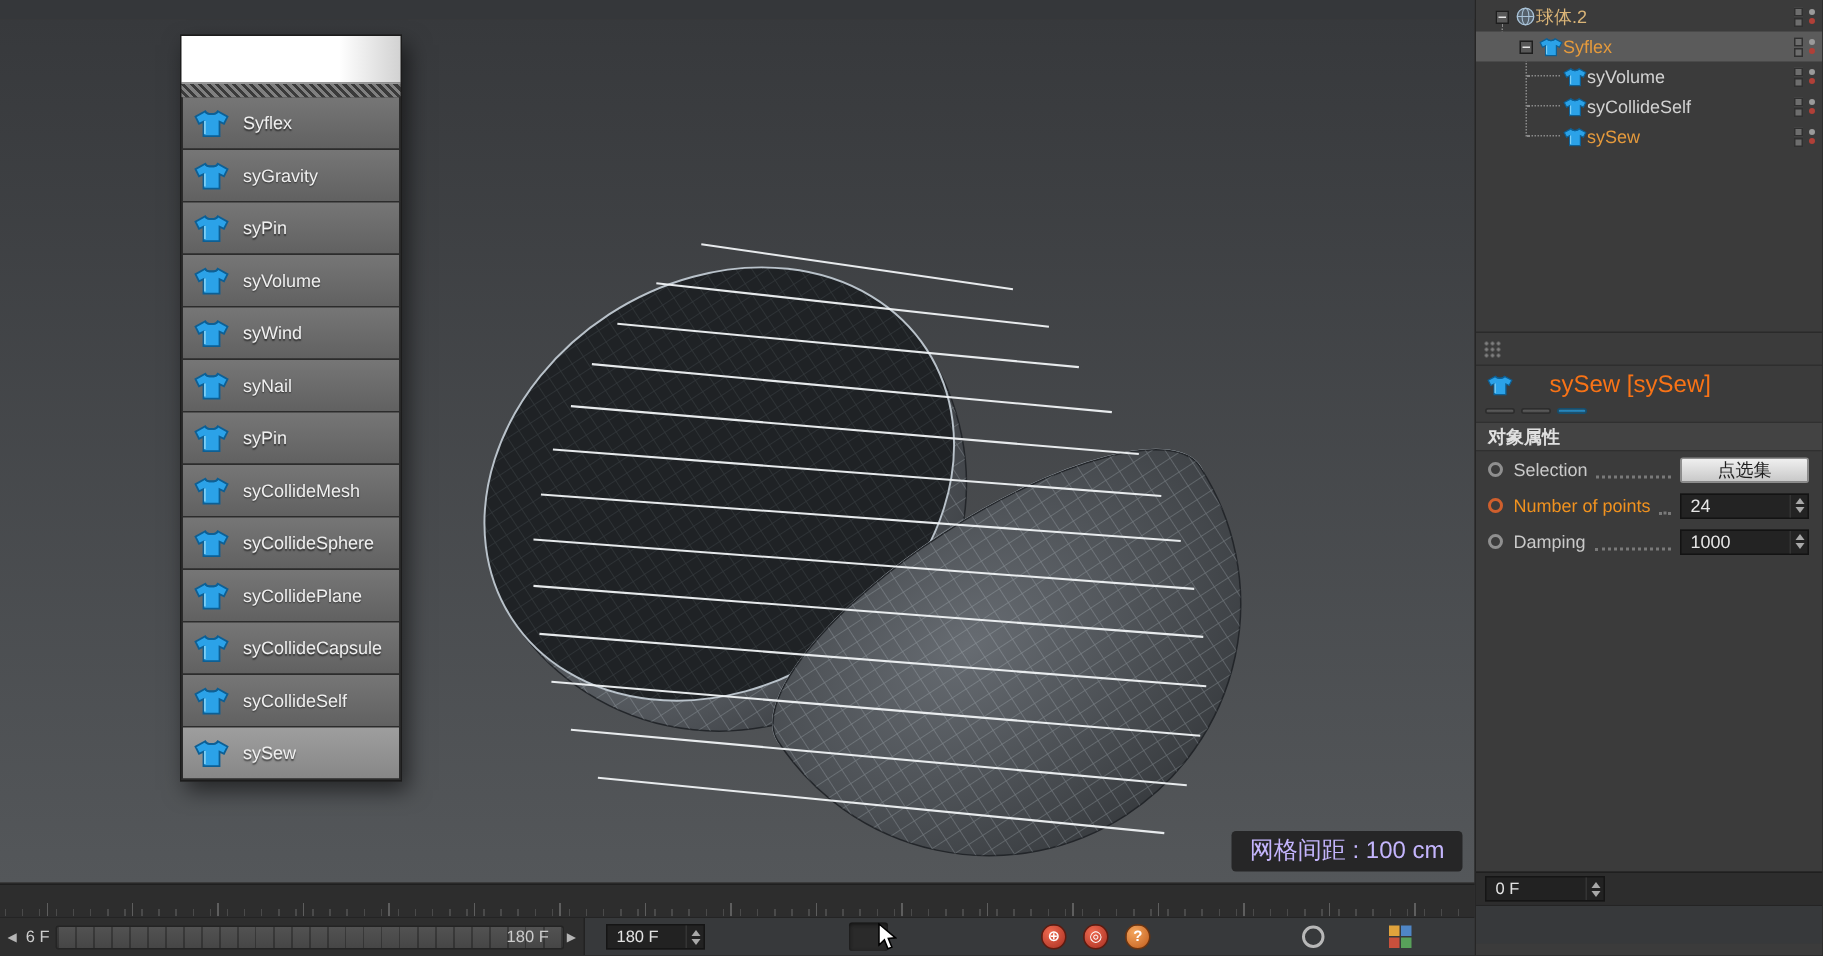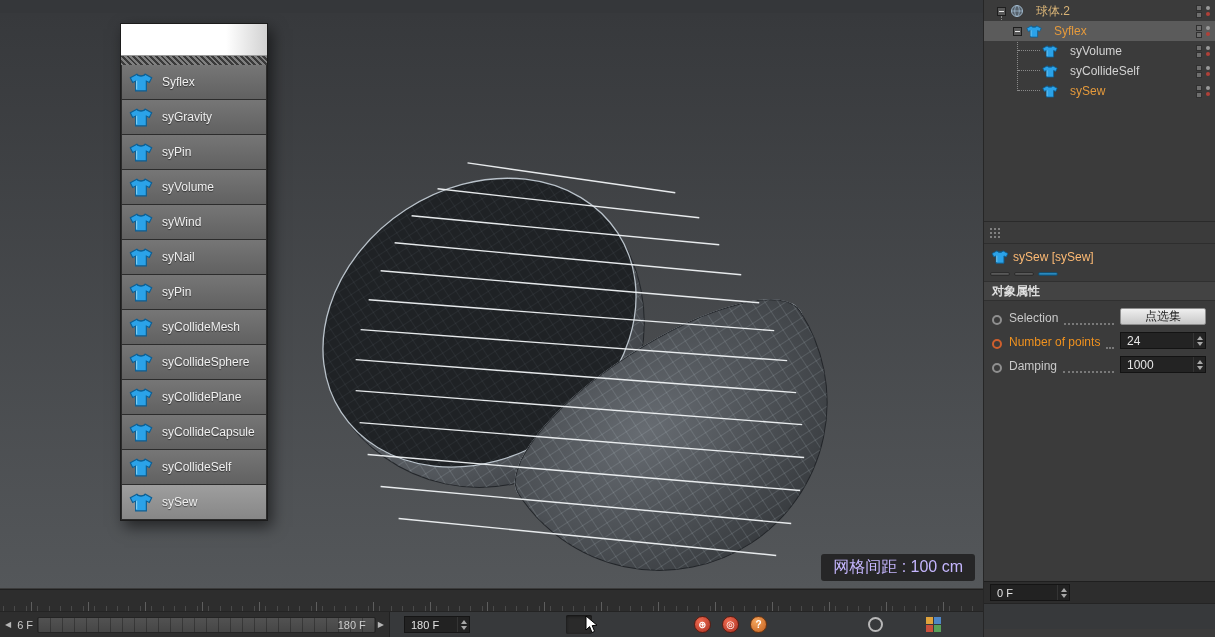--- a/index.html
+++ b/index.html
@@ -69,21 +69,21 @@
   .key.circle{width:15px;height:15px;border:2px solid #b8b8b8;border-radius:50%;font-size:9px;font-weight:bold}
   .layer-icon{margin-left:16px;display:grid;grid-template-columns:7px 7px;grid-template-rows:7px 7px;gap:1px}
   .layer-icon i{display:block}
   .cursor{position:absolute;left:585px;top:3px;z-index:9}
   
   .right-col{width:231px;flex:none;display:flex;flex-direction:column;background:#3b3b3b;position:relative}
   .object-manager{height:222px;flex:none;position:relative;border-bottom:1px solid #2a2a2a;padding-top:1px;overflow:hidden}
   .tree-row{height:20px;display:flex;align-items:center;font-size:12px;position:relative;padding-right:5px}
   .tree-row.lvl0{padding-left:13px}.tree-row.lvl1{padding-left:29px}.tree-row.lvl2{padding-left:58px}
   .tree-row.selected{background:#5b5b5b}
-  .tree-label{color:#d2d2d2;margin-left:12px;white-space:nowrap}
+  .tree-label{color:#d2d2d2;margin-left:0;white-space:nowrap}
   .tree-row.orange .tree-label{color:#e59a3c}
   .tree-row.tan .tree-label{color:#d9b477}
   .expander{display:none;width:9px;height:9px;background:#585858;border:1px solid #1e1e1e;margin-right:4px;position:relative;flex:none}
   .expander::after{content:"";position:absolute;left:1px;right:1px;top:3px;height:1px;background:#e6e6e6}
   .tree-row.exp .expander{display:block}
   .tree-row .icon{display:none;flex:none}
   .tree-row.ic-shirt .icon-shirt{display:block;width:16px;height:13px}
   .tree-row.ic-sphere .icon-sphere{display:block;width:14px;height:14px}
   .row-dots{margin-left:auto;display:flex;align-items:center;gap:4px}
   .chip2{display:flex;flex-direction:column;gap:1px}
@@ -96,29 +96,29 @@
   .tl-v2{left:33px;top:40px;height:51px;border-left:1px dotted #8a8a8a}
   .tl-h1{left:18px;top:30px;width:11px;border-top:1px dotted #8a8a8a}
   .tl-h2{left:34px;top:50px;width:22px;border-top:1px dotted #8a8a8a}
   .tl-h3{left:34px;top:70px;width:22px;border-top:1px dotted #8a8a8a}
   .tl-h4{left:34px;top:90px;width:22px;border-top:1px dotted #8a8a8a}
   
   .attr-menu{height:22px;display:flex;align-items:center;gap:16px;padding-left:24px;font-size:12px;
     color:#cfcfcf;border-bottom:1px solid #2e2e2e;position:relative;flex:none}
   .attr-grip{position:absolute;left:5px;top:5px;width:12px;height:12px;
     background:radial-gradient(#808080 1px,transparent 1.2px);background-size:4px 4px}
-  .attr-title{height:26px;display:flex;align-items:center;gap:4px;padding-left:7px;font-size:12px;color:#fdba74;flex:none}
+  .attr-title{height:26px;display:flex;align-items:center;gap:24px;padding-left:7px;font-size:16px;color:#f97316;flex:none}
   .attr-title .icon-shirt{width:18px;height:14px}
   .attr-tabs{display:flex;gap:4px;padding:2px 0 5px 6px;flex:none}
   .atab{padding:1px 9px;font-size:12px;color:#e2e2e2;background:linear-gradient(#5e5e5e,#4a4a4a);
     border:1px solid #2d2d2d;border-radius:2px}
   .atab.active{background:linear-gradient(#2f93c9,#1b6d9e);border-color:#154e6e;color:#fff}
   .attr-section{height:20px;display:flex;align-items:center;padding-left:8px;font-size:12px;font-weight:bold;
     color:#e0e0e0;background:#434343;border-top:1px solid #303030;border-bottom:1px solid #303030;flex:none}
-  .attr-row{height:24px;display:flex;align-items:flex-end;padding:0 9px 0 8px;font-size:12px;color:#c9c9c9;flex:none}
+  .attr-row{height:24px;display:flex;align-items:center;padding:0 9px 0 8px;font-size:12px;color:#c9c9c9;flex:none}
   .kf{width:10px;height:10px;border-radius:50%;border:2px solid #8f8f8f;margin-right:7px;flex:none}
   .attr-row.hl .kf{border-color:#cf5f2d}
   .attr-row.hl .attr-label{color:#f0921f}
   .attr-label{white-space:nowrap}
   .leader{flex:1;margin:6px 6px 0;border-bottom:2px dotted #848484;height:5px;opacity:.85;min-width:6px}
   .btn-value{width:86px;height:17px;flex:none;background:linear-gradient(#efefef,#c8c8c8);border:1px solid #8d8d8d;
     border-radius:2px;color:#1f1f1f;display:flex;align-items:center;justify-content:center;font-size:12px}
   .num-field{width:86px;height:17px;flex:none;background:#232323;border:1px solid #131313;display:flex;
     align-items:center;color:#e6e6e6;font-size:12px;padding-left:6px}
   .attr-spacer{flex:1}

